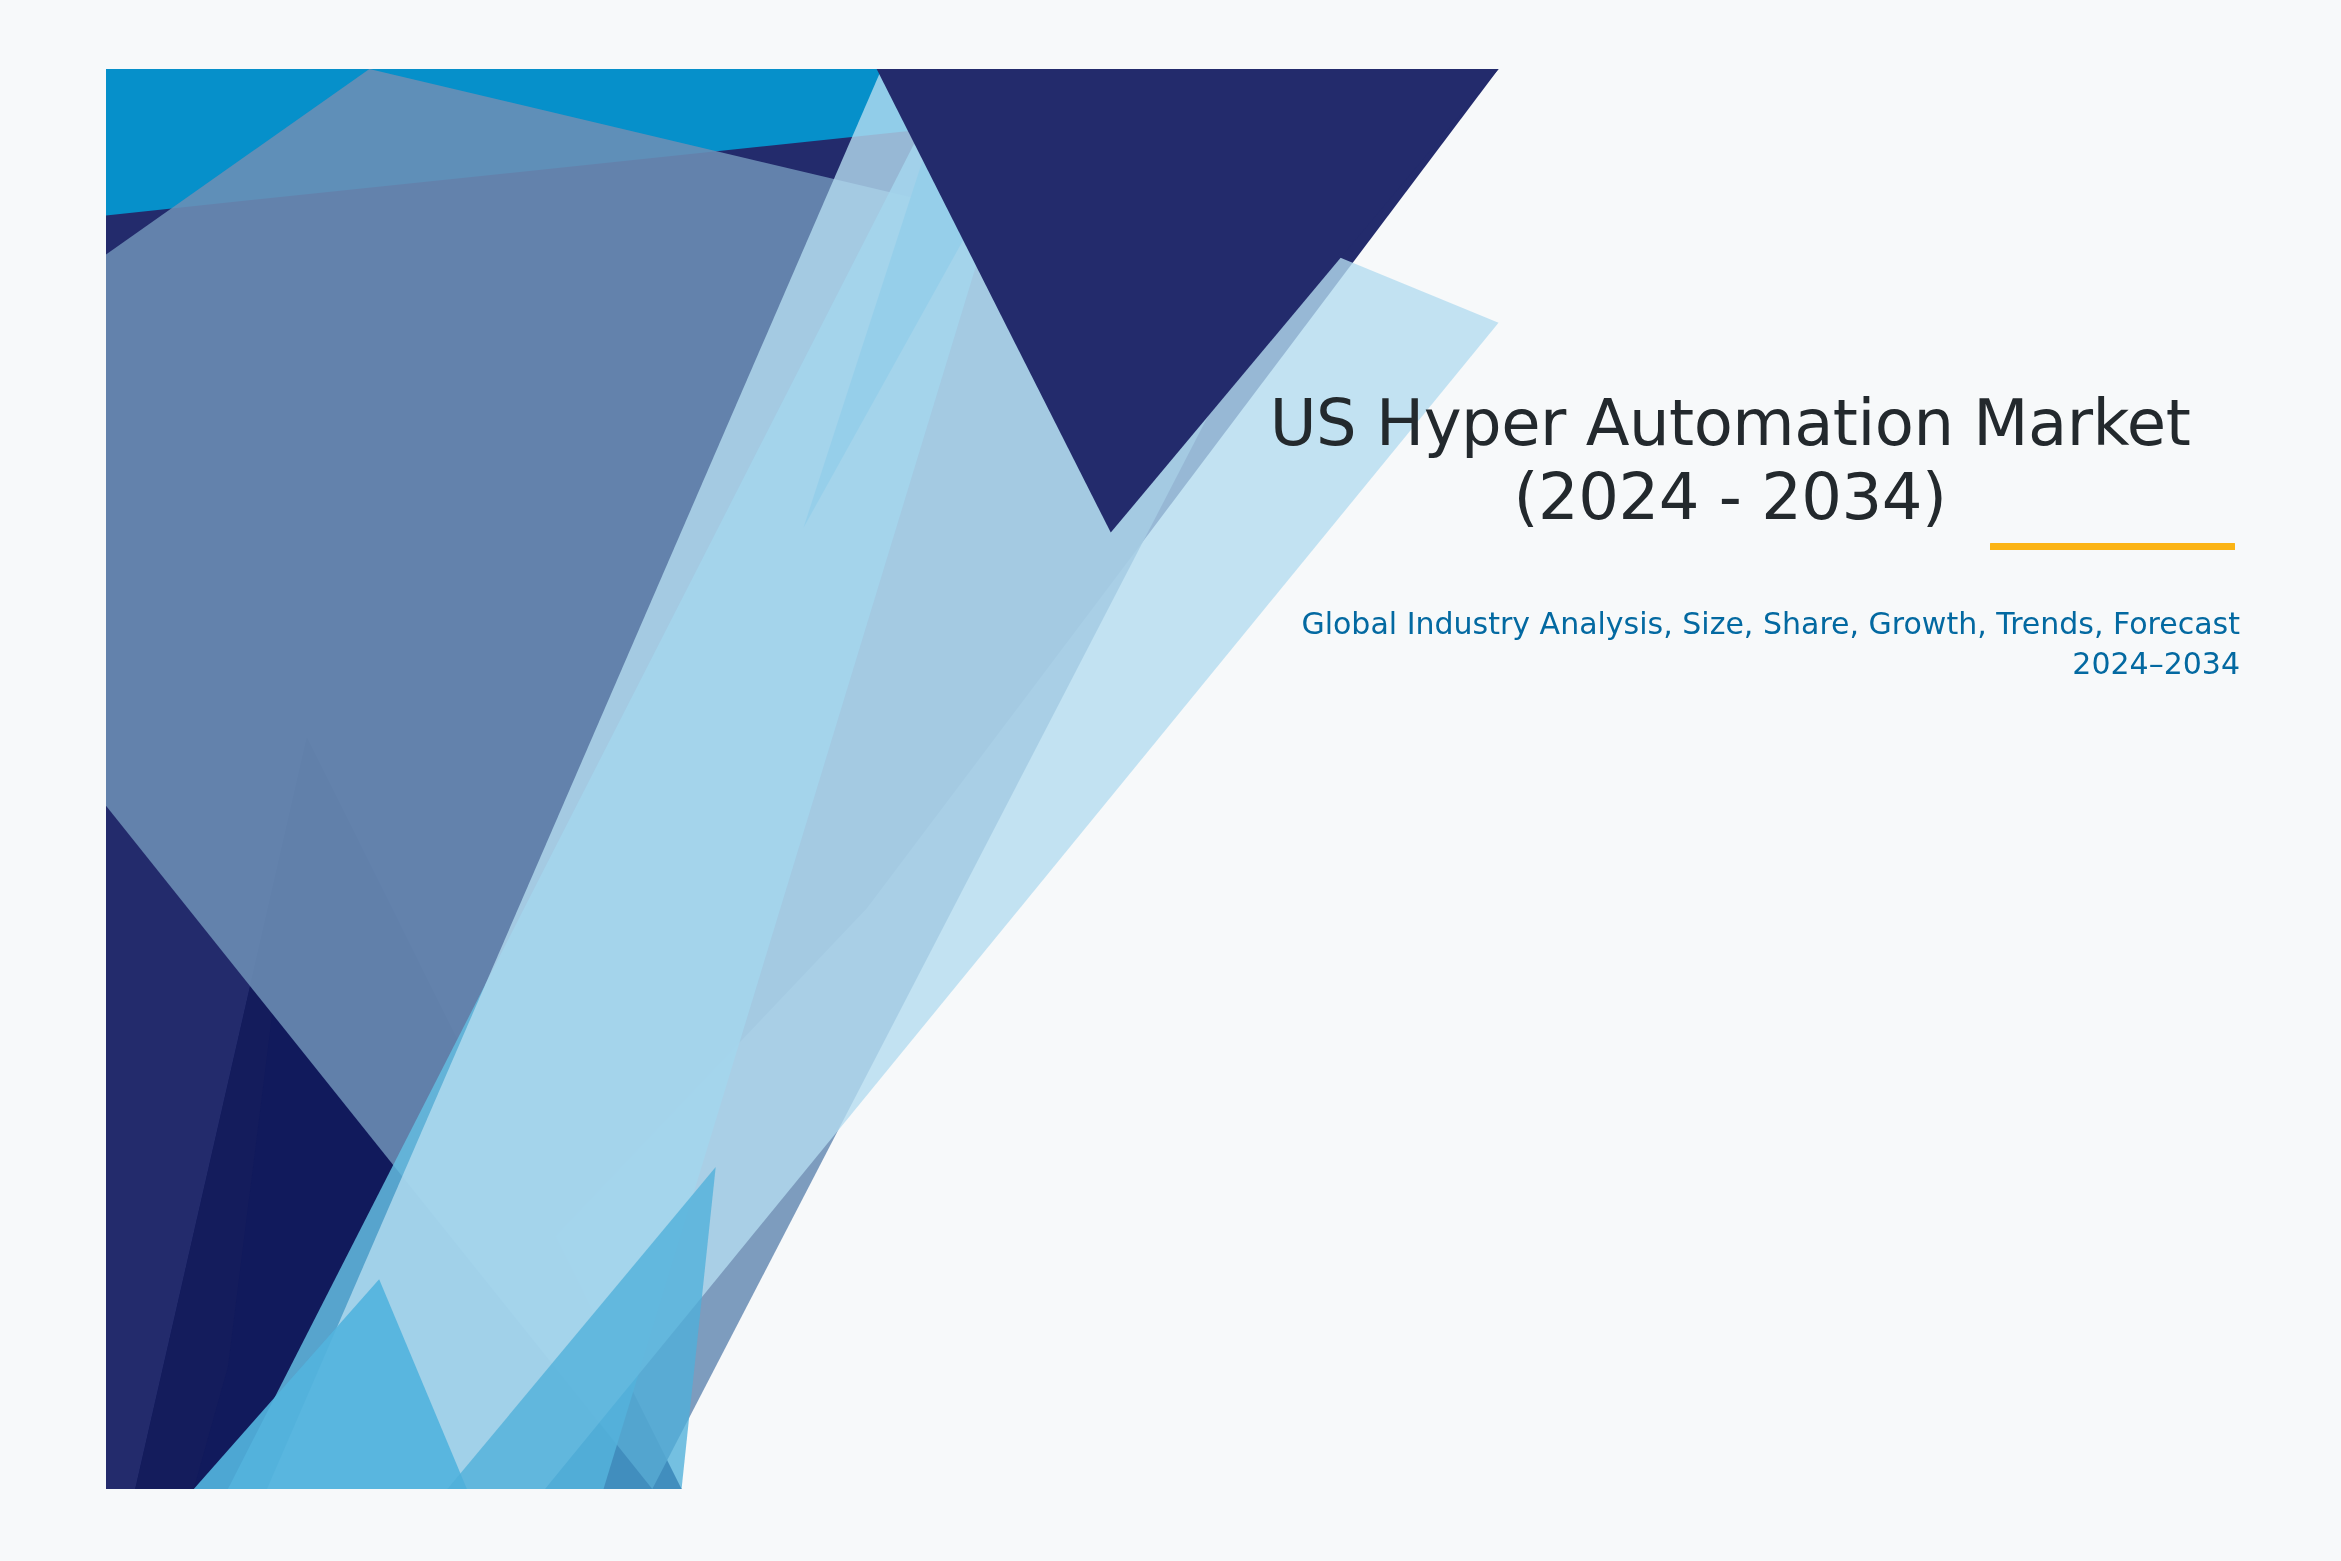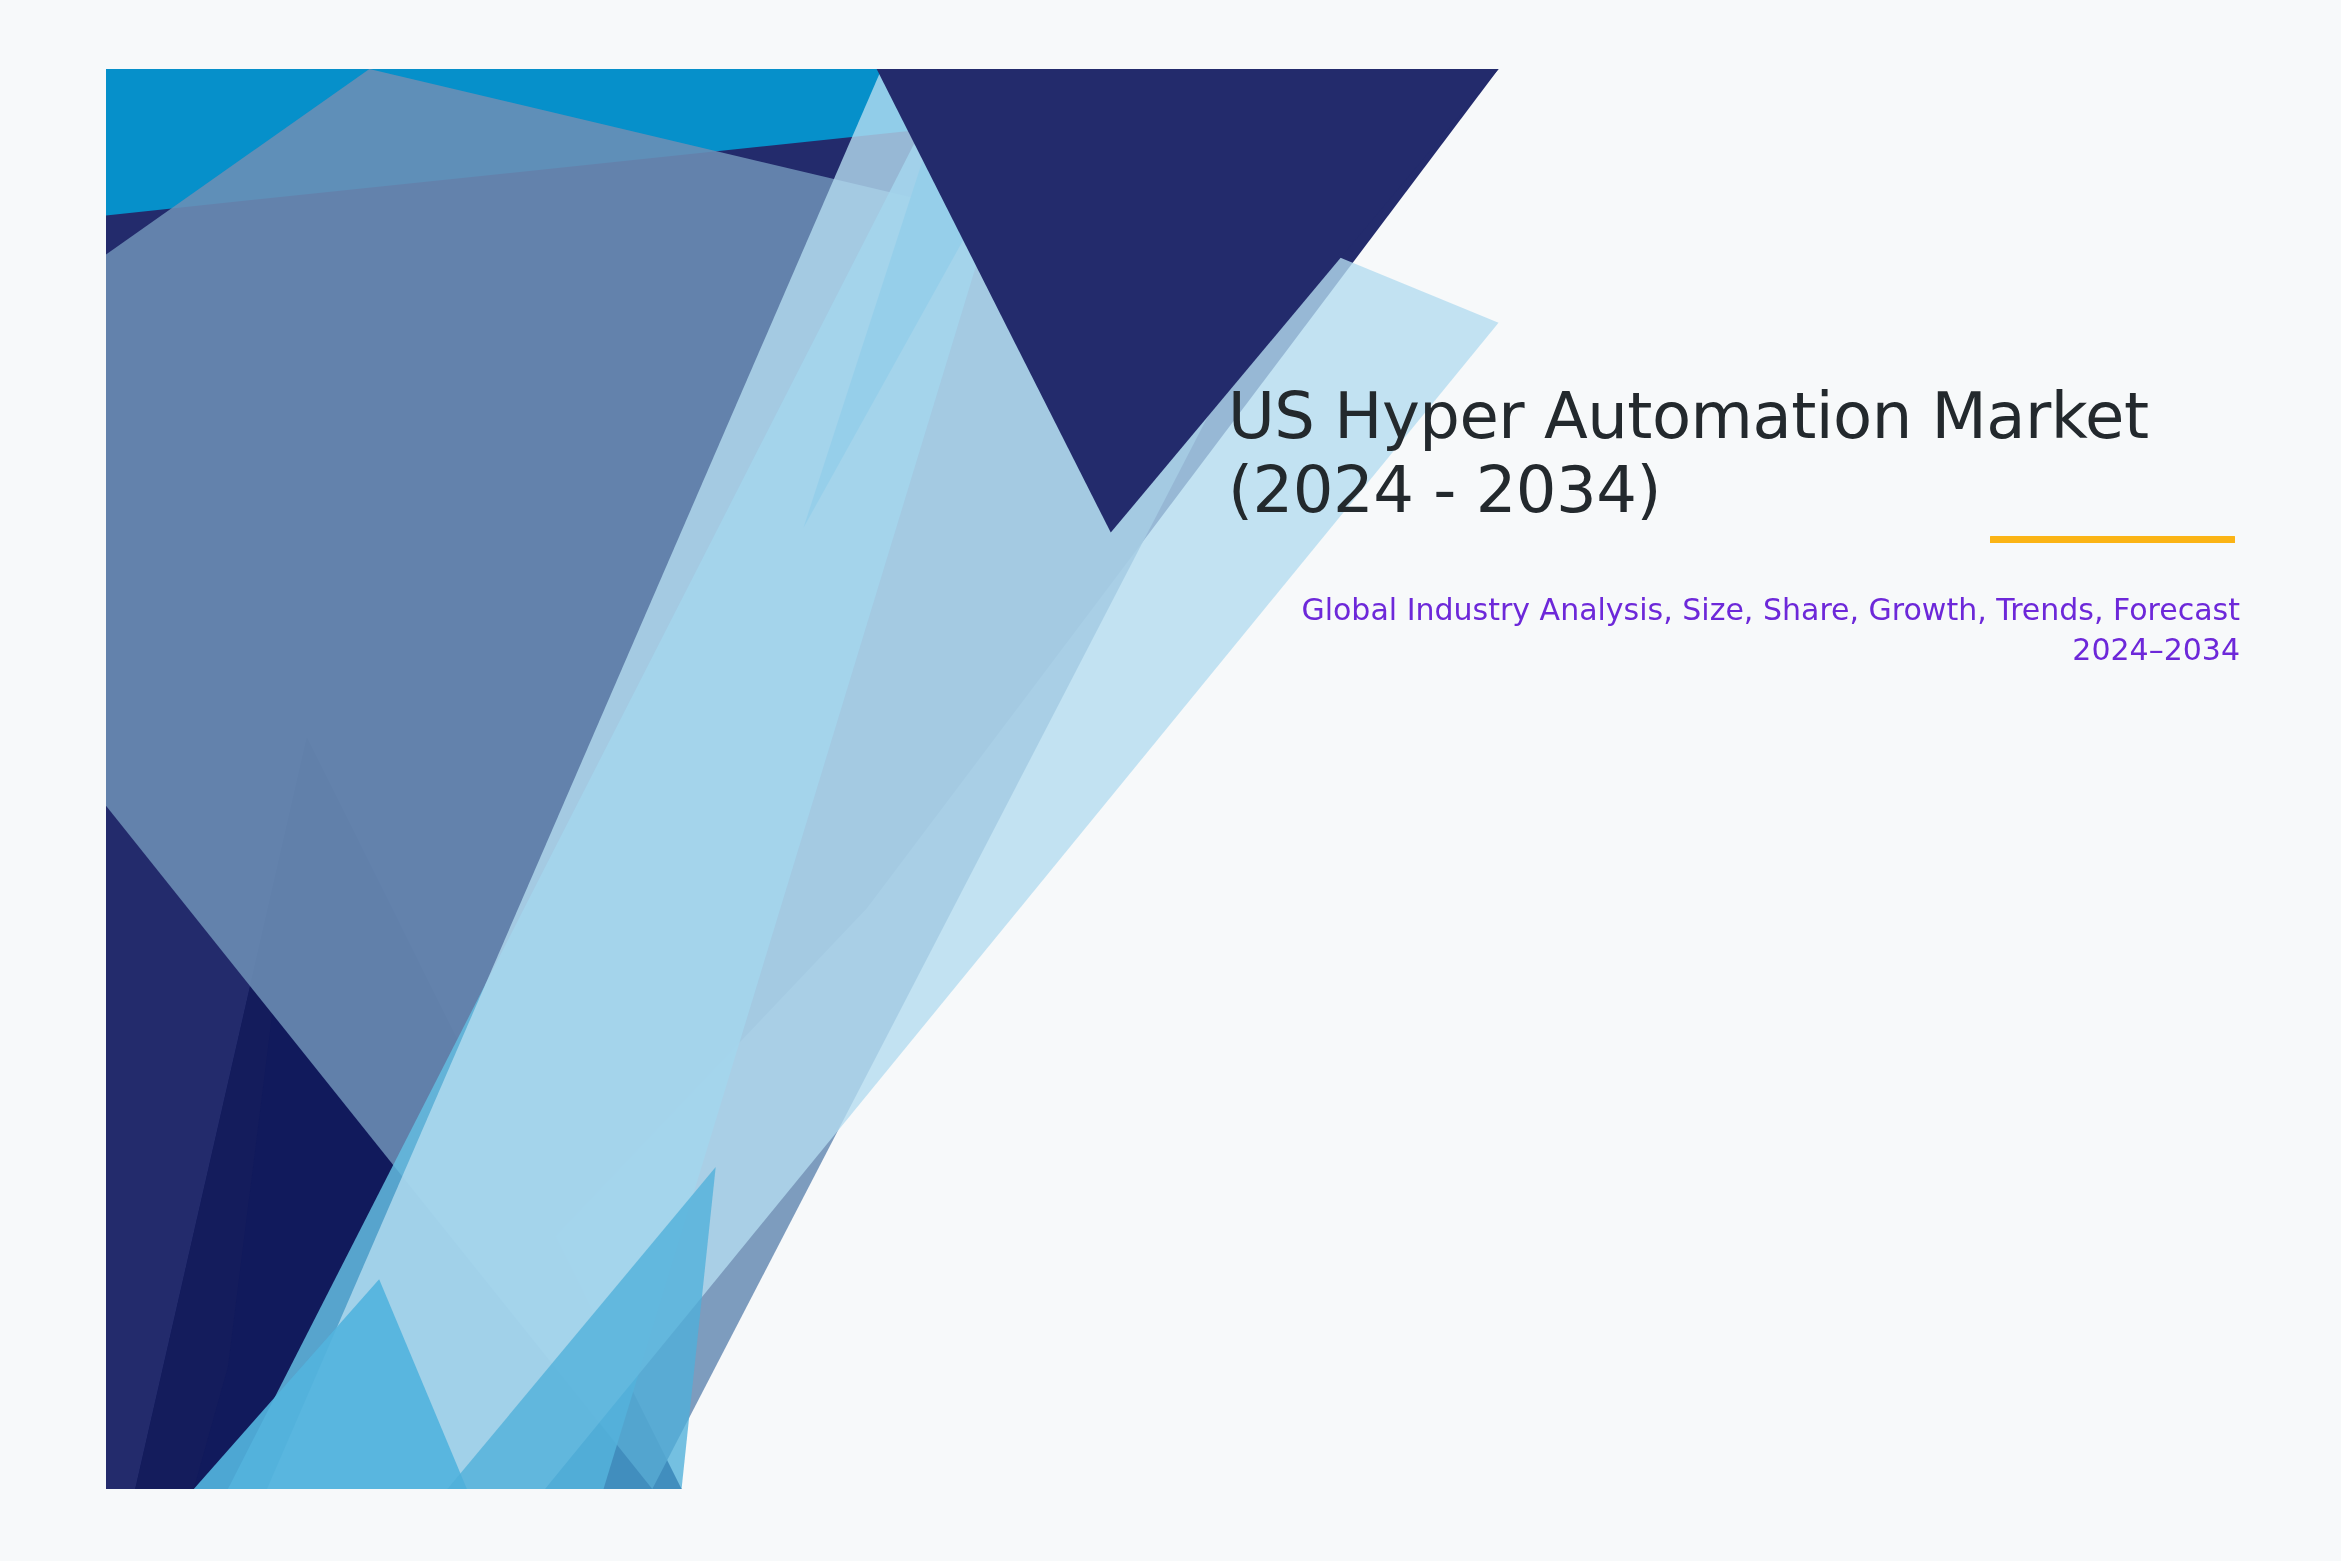--- a/index.html
+++ b/index.html
@@ -45,28 +45,28 @@
     width: 1020px;
     text-align: right;
   }
 
   #title-block {
     position: relative;
     display: block;
   }
 
   #slide-title {
-    margin: 8px;
+    margin: 15px;
     font-family: "DejaVu Sans", "Liberation Sans", sans-serif;
     font-weight: 400;
     font-size: 64px;
     line-height: 1.16;
     letter-spacing: -0.5px;
     color: #23292d;
-    text-align: left;
+    text-align: center;
     white-space: normal;
   }
 
   
   #title-accent {
     position: absolute;
     right: 4.9px;
     top: 157px;
     width: 245px;
     height: 6.8px;
@@ -74,21 +74,21 @@
     border-radius: 0.5px;
   }
 
   #slide-subtitle {
     margin: 0;
     padding-top: 55px;
     font-family: "DejaVu Sans", "Liberation Sans", sans-serif;
     font-weight: 400;
     font-size: 30px;
     line-height: 1.33;
-    color: #6d28d9;
+    color: #0369a1;
     text-align: right;
   }
 </style>
 </head>
 <body>
 
 <div id="slide">
 
   <div id="artwork">
     <svg viewBox="0 0 2858 2910" preserveAspectRatio="none">

